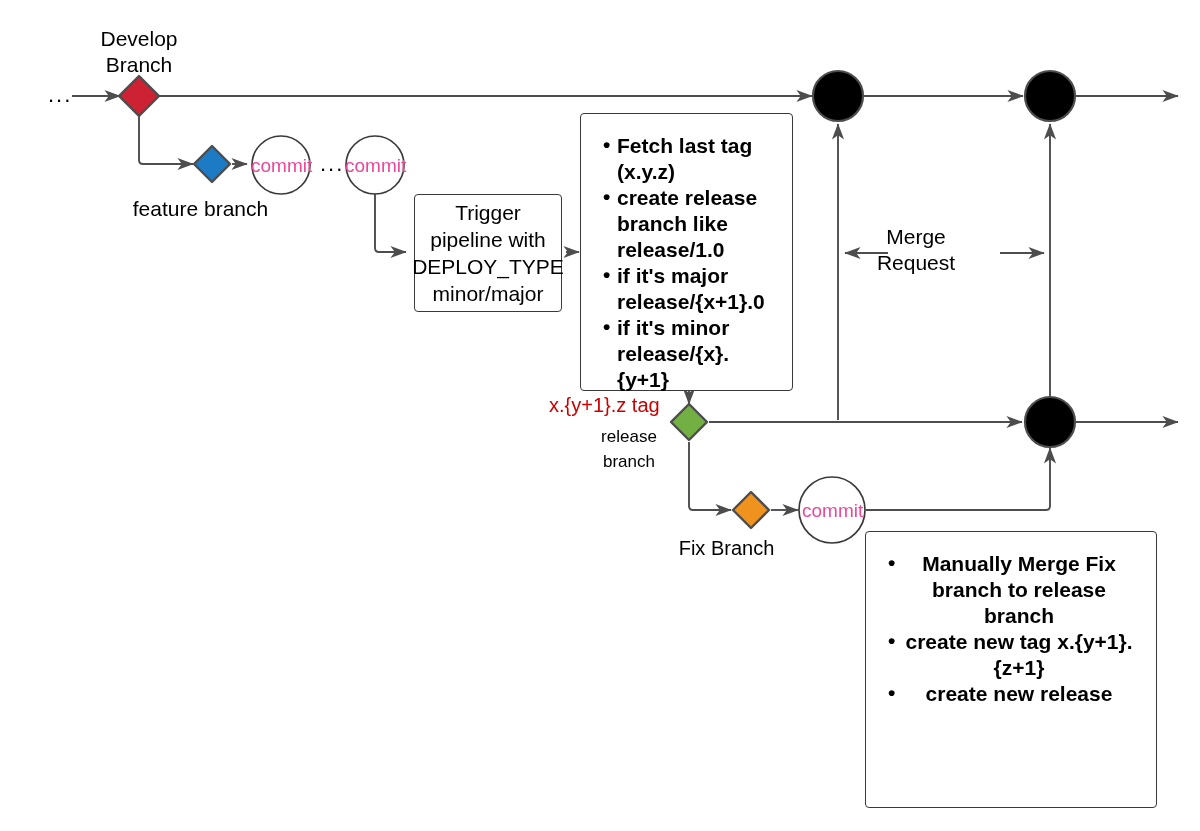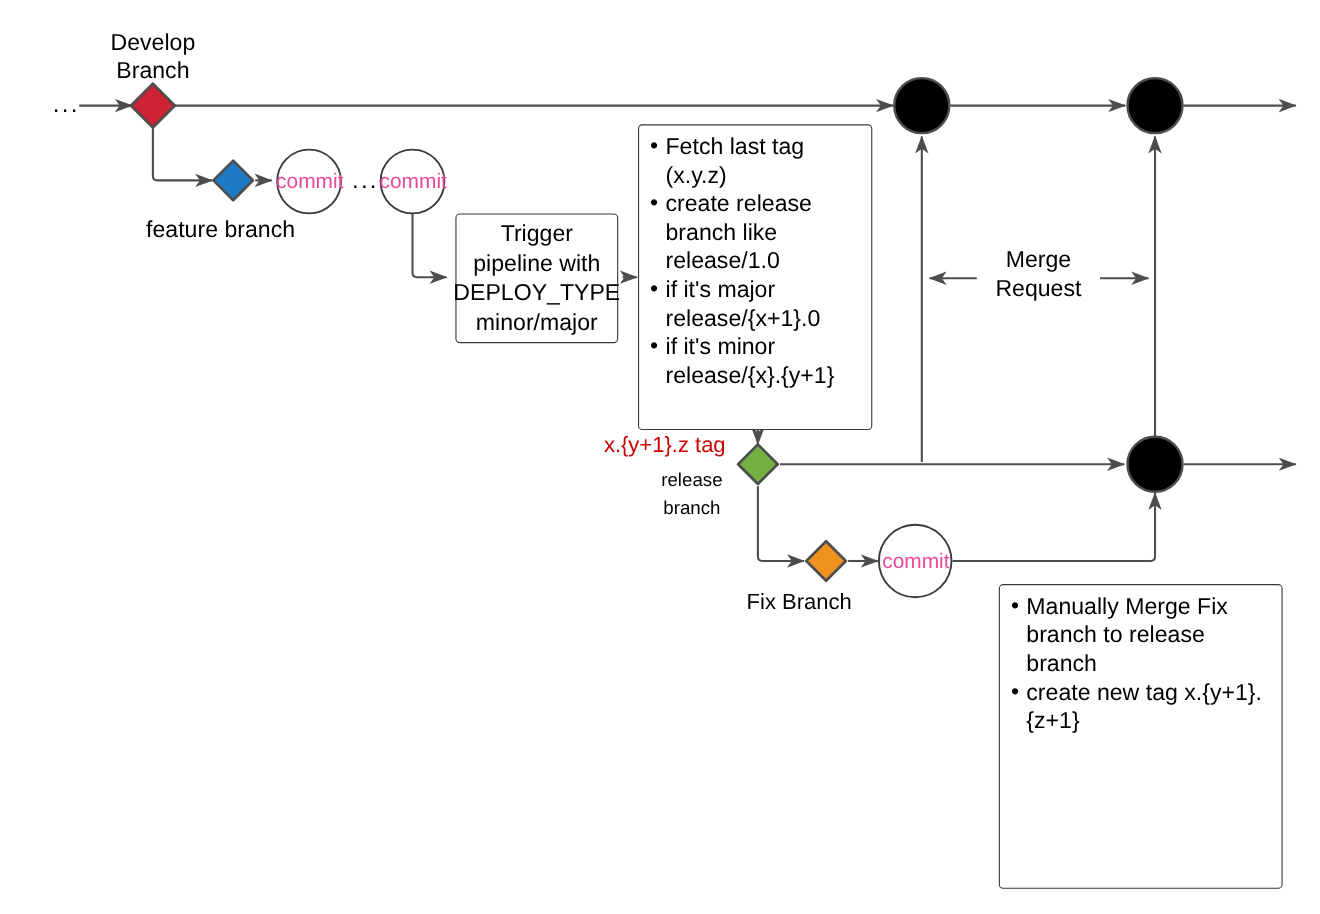--- a/index.html
+++ b/index.html
@@ -51,23 +51,24 @@
     line-height: 26px;
   }
   .boxtext.centered {
     display: flex;
     align-items: center;
     justify-content: center;
     text-align: center;
     white-space: pre-line;
   }
   .bullets {
-    margin: 0;
+    margin: 12px;
     padding: 7px 8px 7px 10px;
     list-style: none;
+    font-weight: bold;
   }
   .bullets li {
     position: relative;
     padding-left: 14px;
     margin: 0;
   }
   .bullets li::before {
     content: "\2022";
     position: absolute;
     left: 0;
@@ -188,23 +189,24 @@
     </ul>
   </div>
 
   <div class="tagtext" style="left:549px; top:394px;">x.{y+1}.z tag</div>
 
   <div class="lbl" style="left:569px; top:424px; width:120px; font-size:17px; line-height:25px;">release
 branch</div>
 
   <div class="lbl" style="left:659px; top:535px; width:135px; font-size:20px;">Fix Branch</div>
 
-  <div class="lbl" style="left:886px; top:224px; width:116px;">Merge
+  <div class="lbl" style="left:858px; top:224px; width:116px;">Merge
 Request</div>
 
-  <div class="boxtext" style="left:908px; top:531px; width:258px; height:277px;">
+  <div class="boxtext" style="left:865px; top:531px; width:292px; height:277px;text-align:center;">
     <ul class="bullets">
       <li>Manually Merge Fix branch to release branch</li>
       <li>create new tag x.{y+1}.{z+1}</li>
+      <li>create new release</li>
     </ul>
   </div>
 
 </div>
 
 </body></html>

